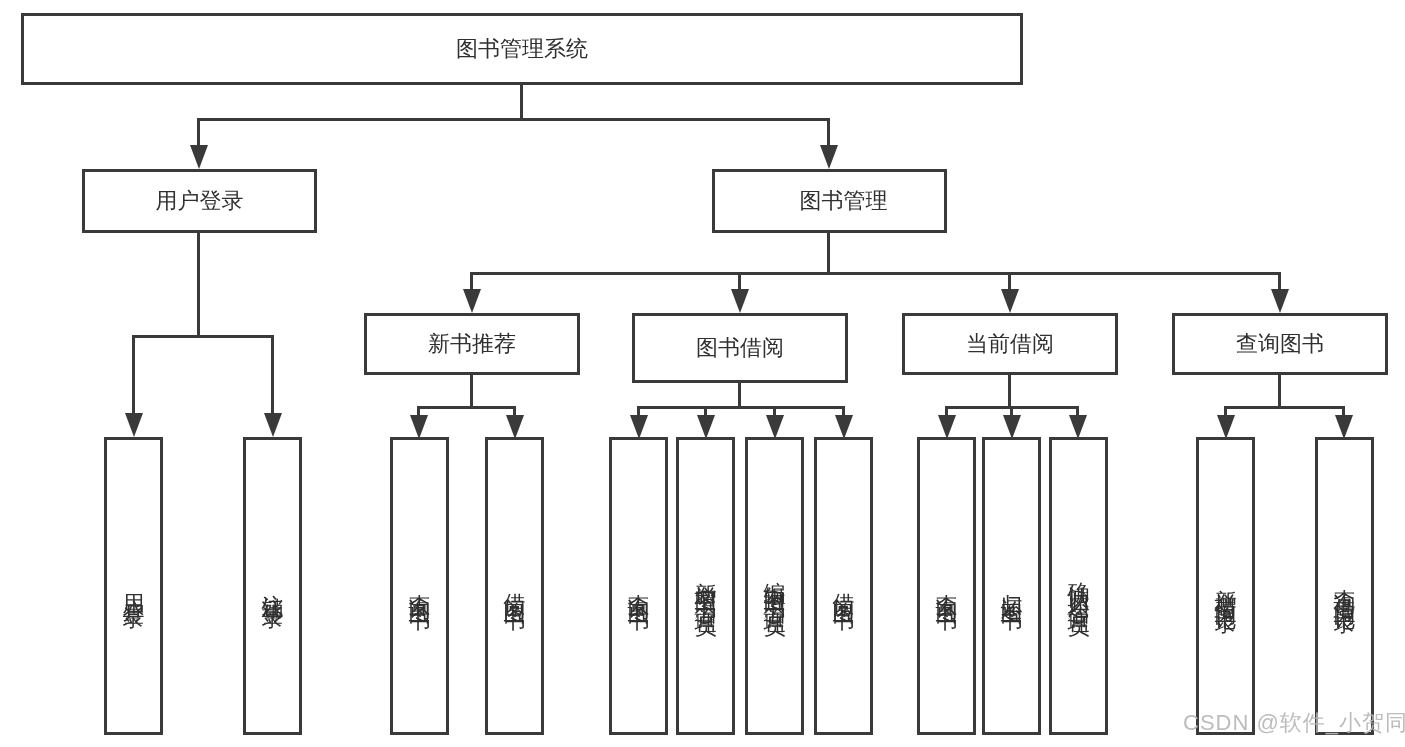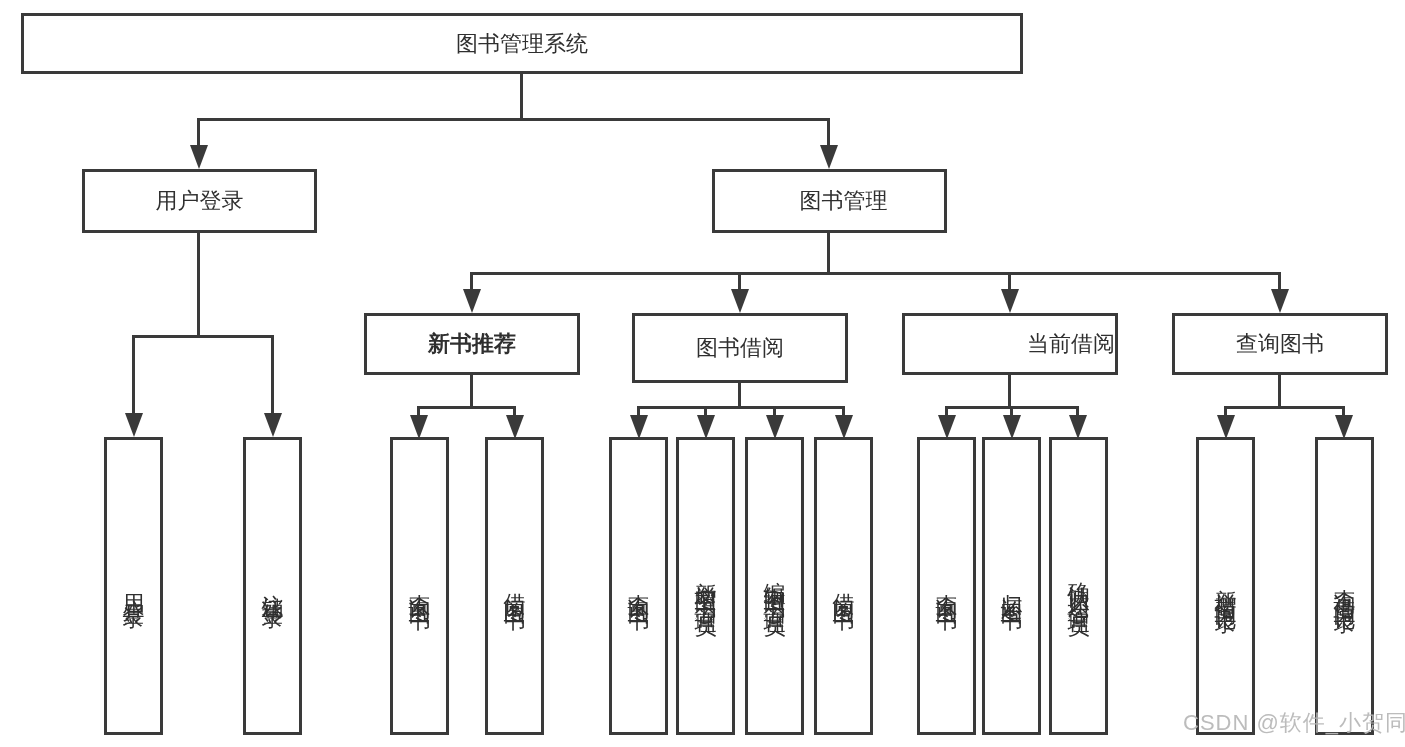--- a/index.html
+++ b/index.html
@@ -81,38 +81,38 @@
     white-space: nowrap;
     z-index: 10;
     letter-spacing: 1px;
   }
 </style>
 </head>
 <body>
 
 <div id="canvas">
 
-  <div class="box" style="left:21px; top:13px; width:1002px; height:61px;">
+  <div class="box" style="left:21px; top:13px; width:1002px; height:72px;">
     <span class="node-label">图书管理系统</span>
   </div>
 
   <div class="box" style="left:82px; top:169px; width:235px; height:64px;">
     <span class="node-label">用户登录</span>
   </div>
   <div class="box" style="left:712px; top:169px; width:235px; height:64px;padding-left:28px;">
     <span class="node-label">图书管理</span>
   </div>
 
-  <div class="box" style="left:364px; top:313px; width:216px; height:62px;font-weight:bold;">
+  <div class="box" style="left:364px; top:313px; width:216px; height:62px;">
     <span class="node-label">新书推荐</span>
   </div>
   <div class="box" style="left:632px; top:313px; width:216px; height:70px;">
     <span class="node-label">图书借阅</span>
   </div>
-  <div class="box" style="left:902px; top:313px; width:216px; height:62px;justify-content:flex-end;">
+  <div class="box" style="left:902px; top:313px; width:216px; height:62px;">
     <span class="node-label">当前借阅</span>
   </div>
   <div class="box" style="left:1172px; top:313px; width:216px; height:62px;">
     <span class="node-label">查询图书</span>
   </div>
 
   <div class="leaf" style="left:104px;">
     <span class="leaf-label">用户登录</span>
   </div>
   <div class="leaf" style="left:243px;">

